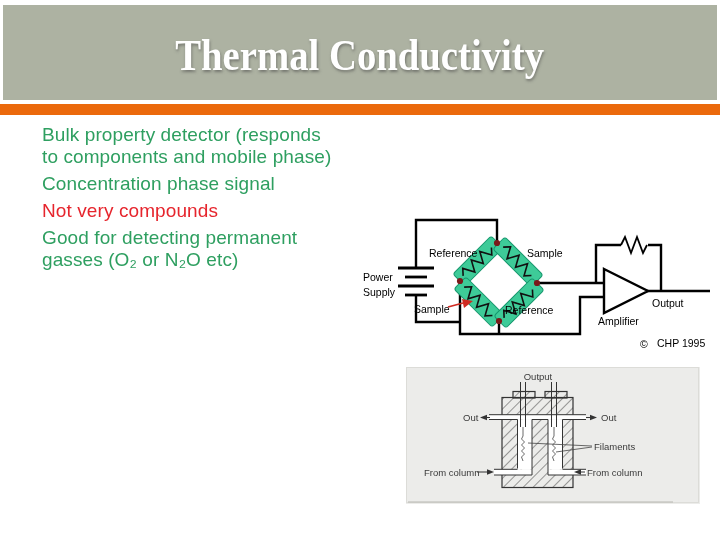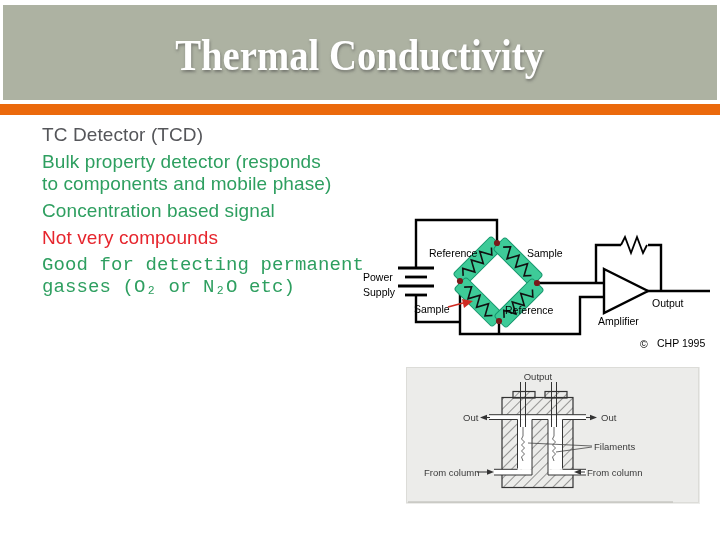--- a/index.html
+++ b/index.html
@@ -24,21 +24,21 @@
     position:absolute;left:0;right:0;top:104px;height:11px;background:var(--accent);
   }
   
   .bullets{position:absolute;left:42px;top:124px;width:345px;}
   .bullets p{
     margin:0 0 5px 0;font-size:19px;line-height:22px;letter-spacing:.1px;
   }
   .bullets p.heading{color:var(--heading);}
   .bullets p.green{color:var(--green);}
   .bullets p.red{color:var(--red);}
-  .bullets p.spacer{font-family:Liberation Mono, monospace;}
+  .bullets p.spacer{}
   
   .circuit{position:absolute;left:355px;top:212px;width:358px;height:142px;}
   .circuit text{font-family:"Liberation Sans","DejaVu Sans",sans-serif;font-size:10.5px;fill:#000;}
   .wire{fill:none;stroke:#000;stroke-width:2.4px;}
   .bbar{stroke:#000;stroke-width:2.8px;}
   .diamond{fill:none;stroke:#333;stroke-width:1.4px;}
   .resrect{fill:var(--resgreen);stroke:#14966c;stroke-width:1px;}
   .reszig{fill:none;stroke:#111;stroke-width:1.6px;}
   .node{fill:var(--maroon);}
   .amp{fill:#fff;stroke:#000;stroke-width:2.4px;}
@@ -60,23 +60,22 @@
 <body>
 
 <div class="slide">
 
   <div class="banner">
     <span class="slide-title">Thermal Conductivity</span>
   </div>
   <div class="accent-bar"></div>
 
   <div class="bullets" id="bullets">
-      <p class="heading">TC Detector (TCD)</p>
       <p class="green">Bulk property detector (responds<br>to components and mobile phase)</p>
-      <p class="green">Concentration based signal</p>
+      <p class="green">Concentration phase signal</p>
       <p class="red">Not very compounds</p>
       <p class="green spacer">Good for detecting permanent<br>gasses (O₂ or N₂O etc)</p>
     </div>
 
   <svg class="circuit" viewBox="355 212 358 142">
     <defs>
       <g id="res">
         <rect class="resrect" x="-27" y="-8.5" width="54" height="17" rx="3"></rect>
         <polyline class="reszig" points="-21,0 -16,-5.5 -10,5.5 -4,-5.5 2,5.5 8,-5.5 14,5.5 19,0"></polyline>
       </g>

